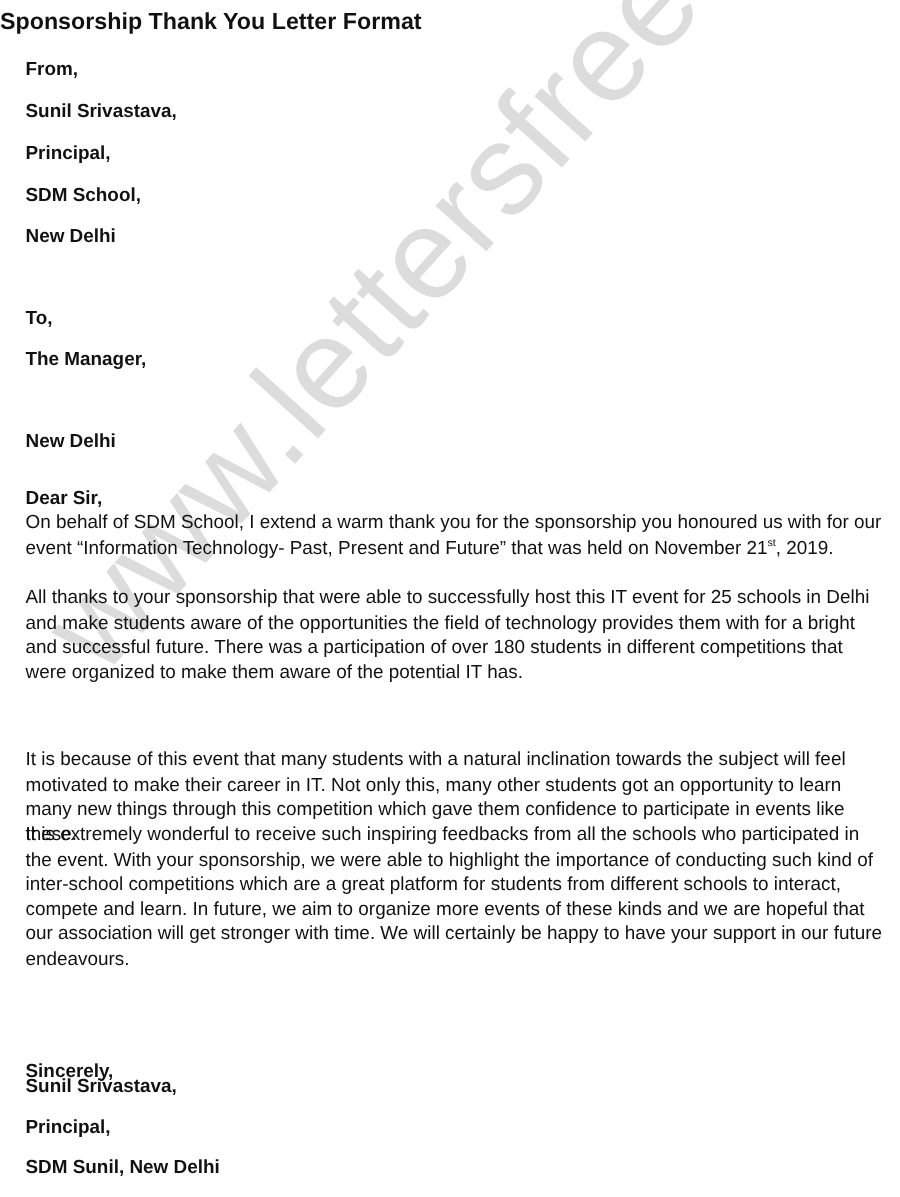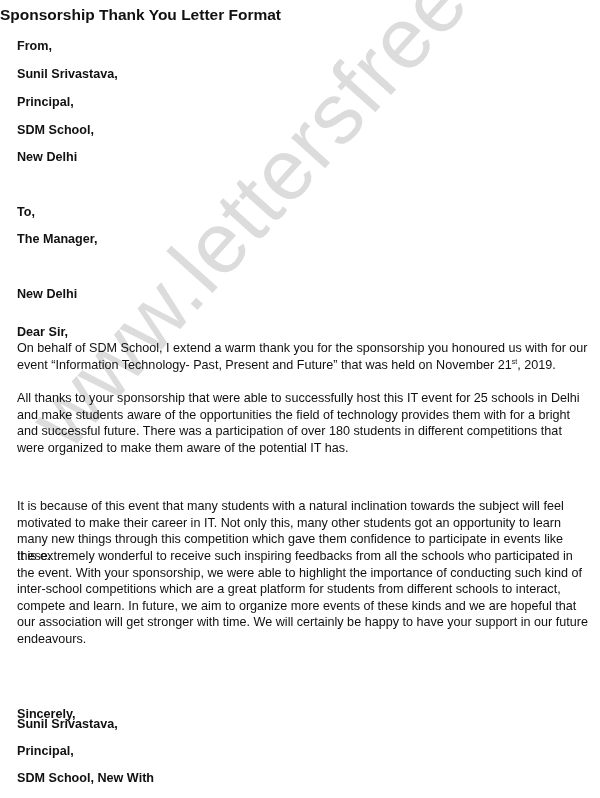--- a/index.html
+++ b/index.html
@@ -97,15 +97,15 @@
   <div class="para" style="top:390px">All thanks to your sponsorship that were able to successfully host this IT event for 25 schools in Delhi and make students aware of the opportunities the field of technology provides them with for a bright and successful future. There was a participation of over 180 students in different competitions that were organized to make them aware of the potential IT has.</div>
 
   <div class="para" style="top:498px">It is because of this event that many students with a natural inclination towards the subject will feel motivated to make their career in IT. Not only this, many other students got an opportunity to learn many new things through this competition which gave them confidence to participate in events like these.</div>
 
   <div class="para" style="top:548px">It is extremely wonderful to receive such inspiring feedbacks from all the schools who participated in the event. With your sponsorship, we were able to highlight the importance of conducting such kind of inter-school competitions which are a great platform for students from different schools to interact, compete and learn. In future, we aim to organize more events of these kinds and we are hopeful that our association will get stronger with time. We will certainly be happy to have your support in our future endeavours.</div>
 
 
   <div class="line" style="top:706px">Sincerely,</div>
   <div class="line" style="top:716px">Sunil Srivastava,</div>
   <div class="line" style="top:743px">Principal,</div>
-  <div class="line" style="top:770px">SDM School, New With</div>
+  <div class="line" style="top:770px">SDM Sunil, New Delhi</div>
 
 </div>
 
 </body></html>

